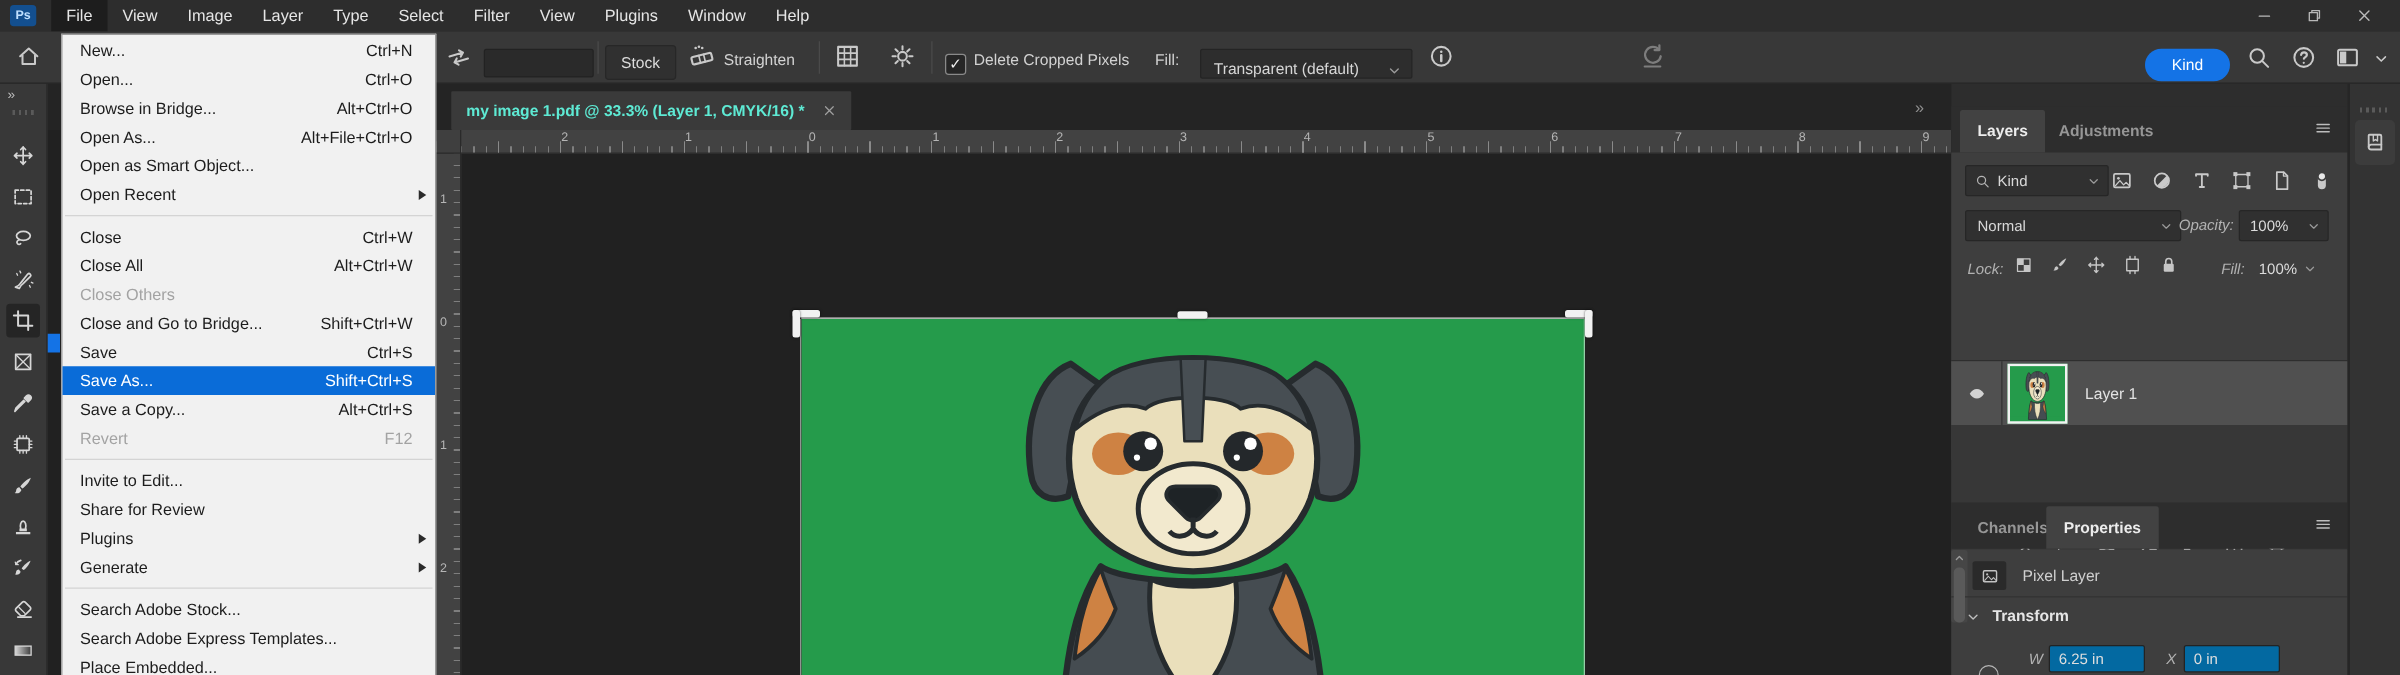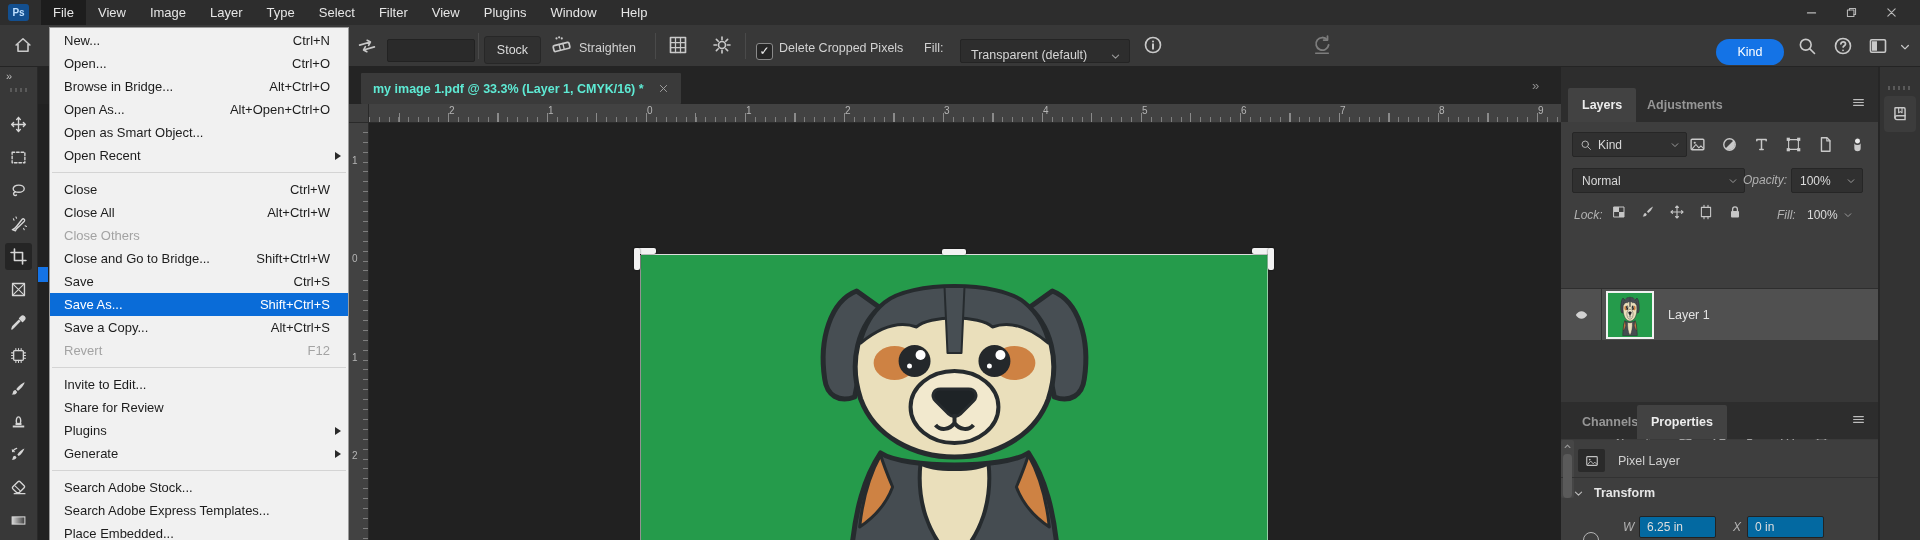--- a/index.html
+++ b/index.html
@@ -738,21 +738,21 @@
       <div class="fm-row">
         <span class="lab">Open...</span>
         <span class="sc">Ctrl+O</span>
       </div>
       <div class="fm-row">
         <span class="lab">Browse in Bridge...</span>
         <span class="sc">Alt+Ctrl+O</span>
       </div>
       <div class="fm-row">
         <span class="lab">Open As...</span>
-        <span class="sc">Alt+Open+Ctrl+O</span>
+        <span class="sc">Alt+File+Ctrl+O</span>
       </div>
       <div class="fm-row">
         <span class="lab">Open as Smart Object...</span>
       </div>
       <div class="fm-row">
         <span class="lab">Open Recent</span>
         <span class="fm-arrow"></span>
       </div>
       <div class="fm-sep"></div>
       <div class="fm-row">

